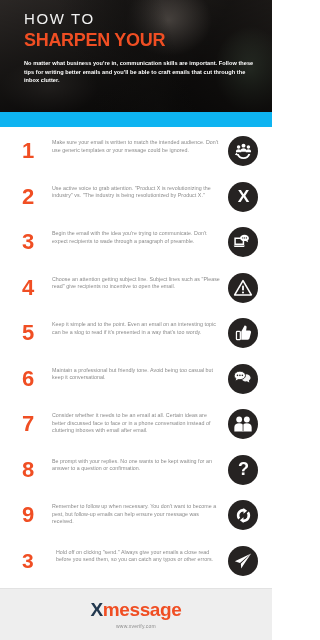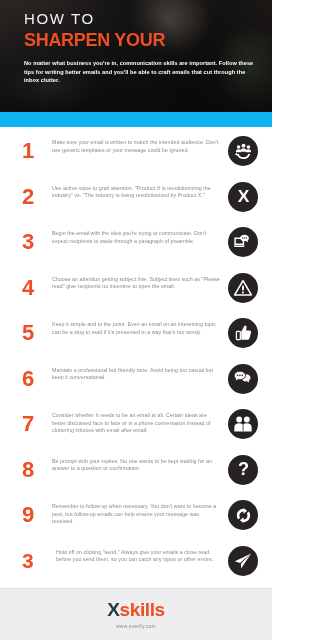--- a/index.html
+++ b/index.html
@@ -261,18 +261,18 @@
           <path d="M21.8 3.1 2.2 12.4l6.1 2.1z"></path>
           <path d="M21.8 3.1 9.4 15.3l.5 5.6 2.6-4z"></path>
         </svg>
       </div>
     </div>
 
   </div>
 
   <div class="footer">
     <div class="logo">
-      <span class="x">X</span><span class="verify">skills</span>
+      <span class="x">X</span><span class="verify">message</span>
     </div>
     <div class="logo-url">www.xverify.com</div>
   </div>
 
 </div>
 
 </body></html>

